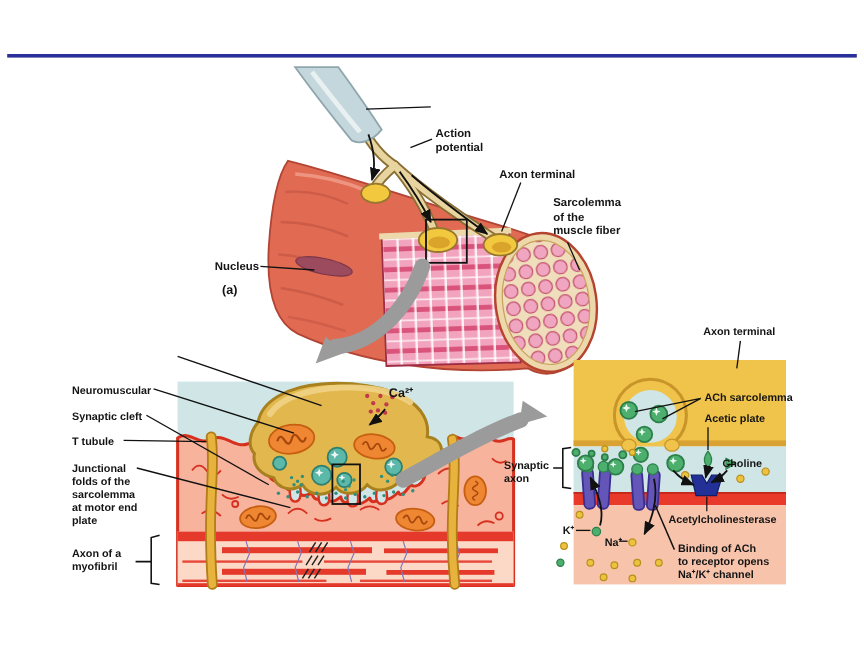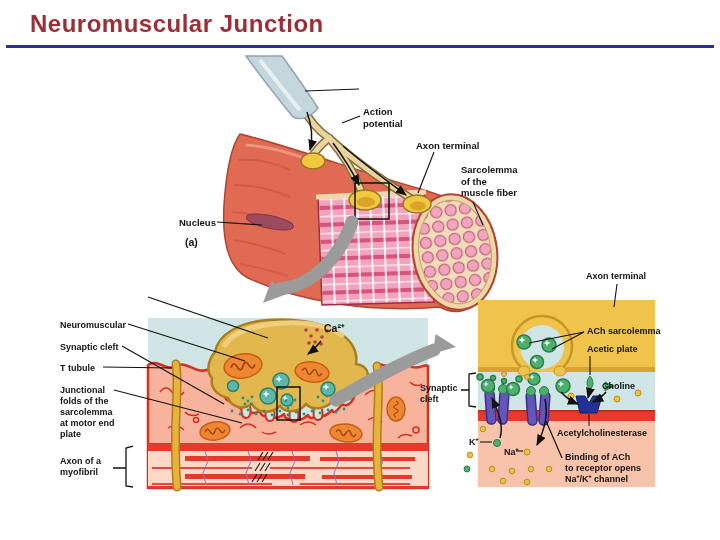--- a/index.html
+++ b/index.html
@@ -11,21 +11,20 @@
   svg{position:absolute;left:0;top:0;}
   .lbl{position:absolute;font-size:9px;font-weight:bold;line-height:1.22;color:#141414;
        white-space:pre-line;}
   .lbl-top{font-size:9.5px;}
   .lbl-big{font-size:10.5px;}
 </style>
 </head>
 <body>
 
 <div id="slide">
-  <div id="title">Neuromuscular Junction</div>
   <div id="rule"></div>
 
   <svg width="720" height="540" viewBox="0 0 720 540">
     <defs>
       <marker id="ah" viewBox="0 0 10 8" refX="9" refY="4" markerWidth="7.5" markerHeight="6" orient="auto">
         <path d="M0,0 L10,4 L0,8 Z" fill="#111"></path>
       </marker>
       <pattern id="pgrid" width="13" height="17" patternUnits="userSpaceOnUse" patternTransform="rotate(-2)">
         <rect width="13" height="17" fill="#f2a3bd"></rect>
         <rect width="13" height="4" y="13" fill="#d9537a"></rect>
@@ -363,19 +362,19 @@
   <div class="lbl" style="left:60px;top:456px">Axon of a
 myofibril</div>
   <div class="lbl lbl-big" style="left:324px;top:322px">Ca²⁺</div>
 
   <div class="lbl" style="left:586px;top:271px">Axon terminal</div>
   <div class="lbl" style="left:587px;top:326px">ACh sarcolemma</div>
   <div class="lbl" style="left:587px;top:344px">Acetic plate</div>
   <div class="lbl" style="left:602px;top:381px">Choline</div>
   <div class="lbl" style="left:557px;top:428px">Acetylcholinesterase</div>
   <div class="lbl" style="left:420px;top:383px">Synaptic
-cleft</div>
+axon</div>
   <div class="lbl" style="left:469px;top:437px">K⁺</div>
   <div class="lbl" style="left:504px;top:447px">Na⁺</div>
   <div class="lbl" style="left:565px;top:452px">Binding of ACh
 to receptor opens
 Na⁺/K⁺ channel</div>
 </div>
 
 </body></html>

